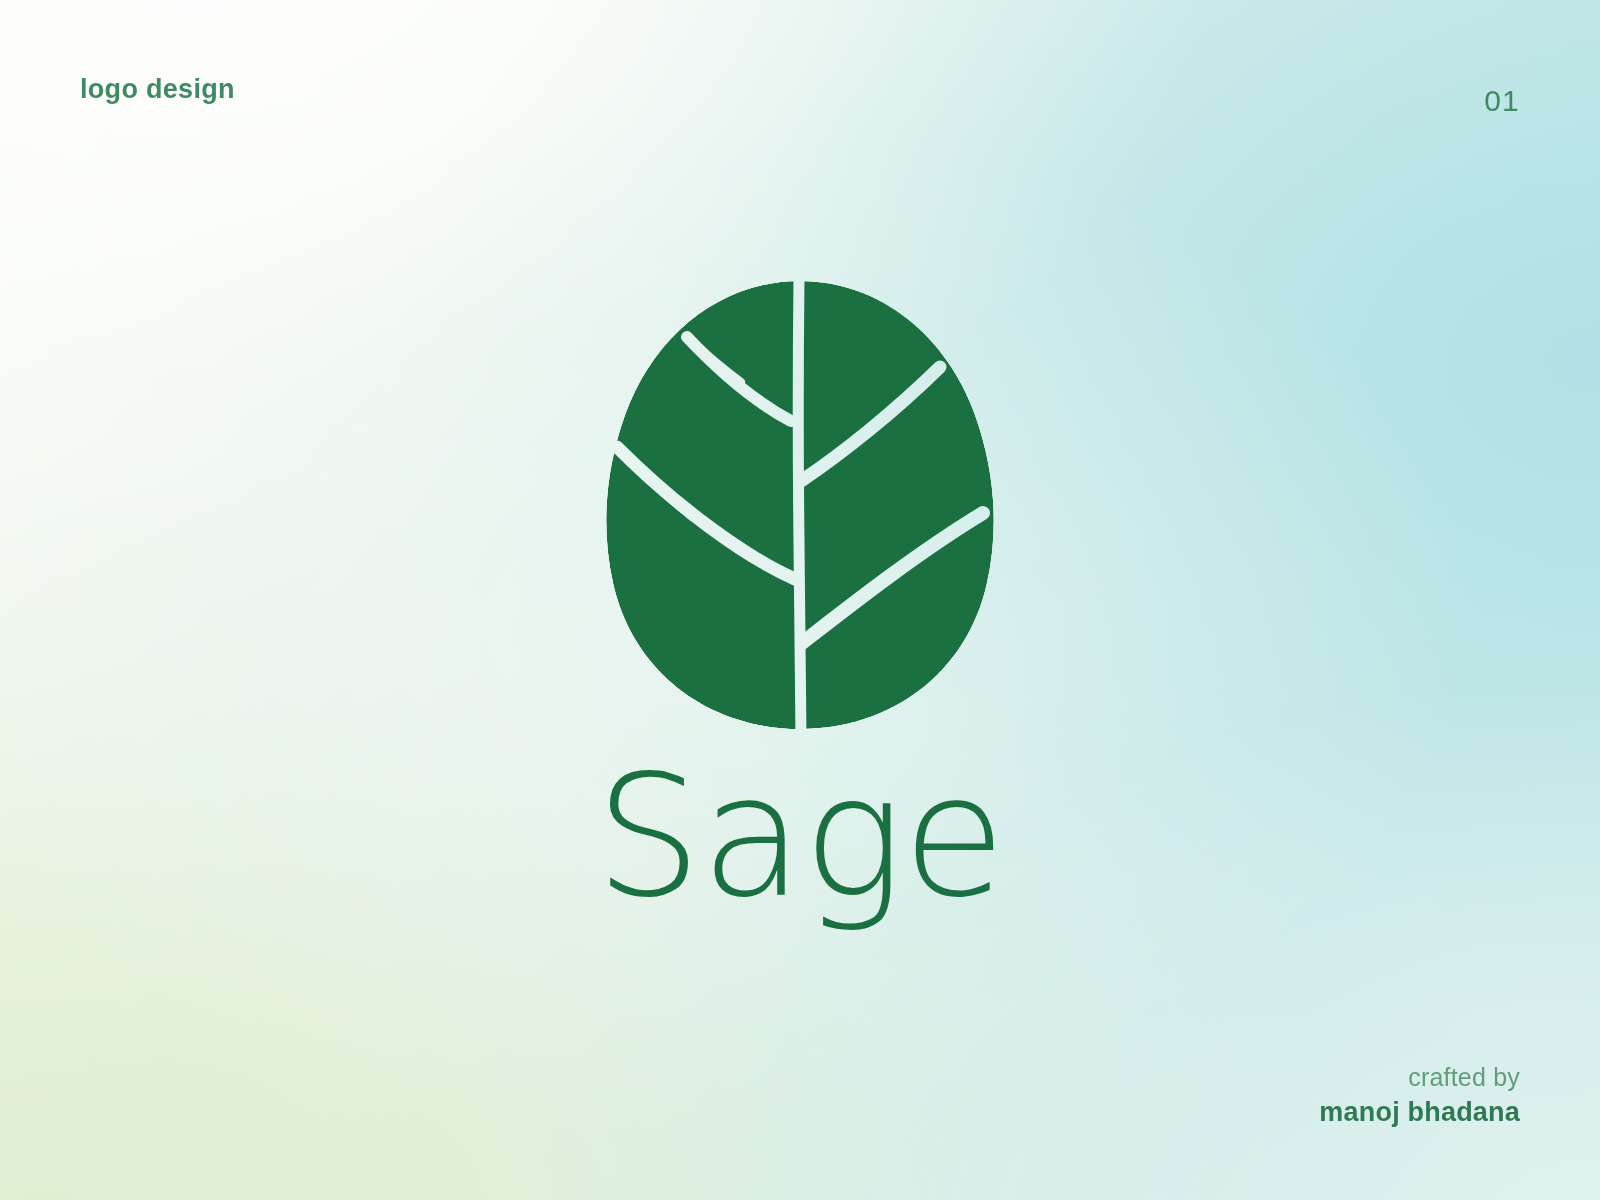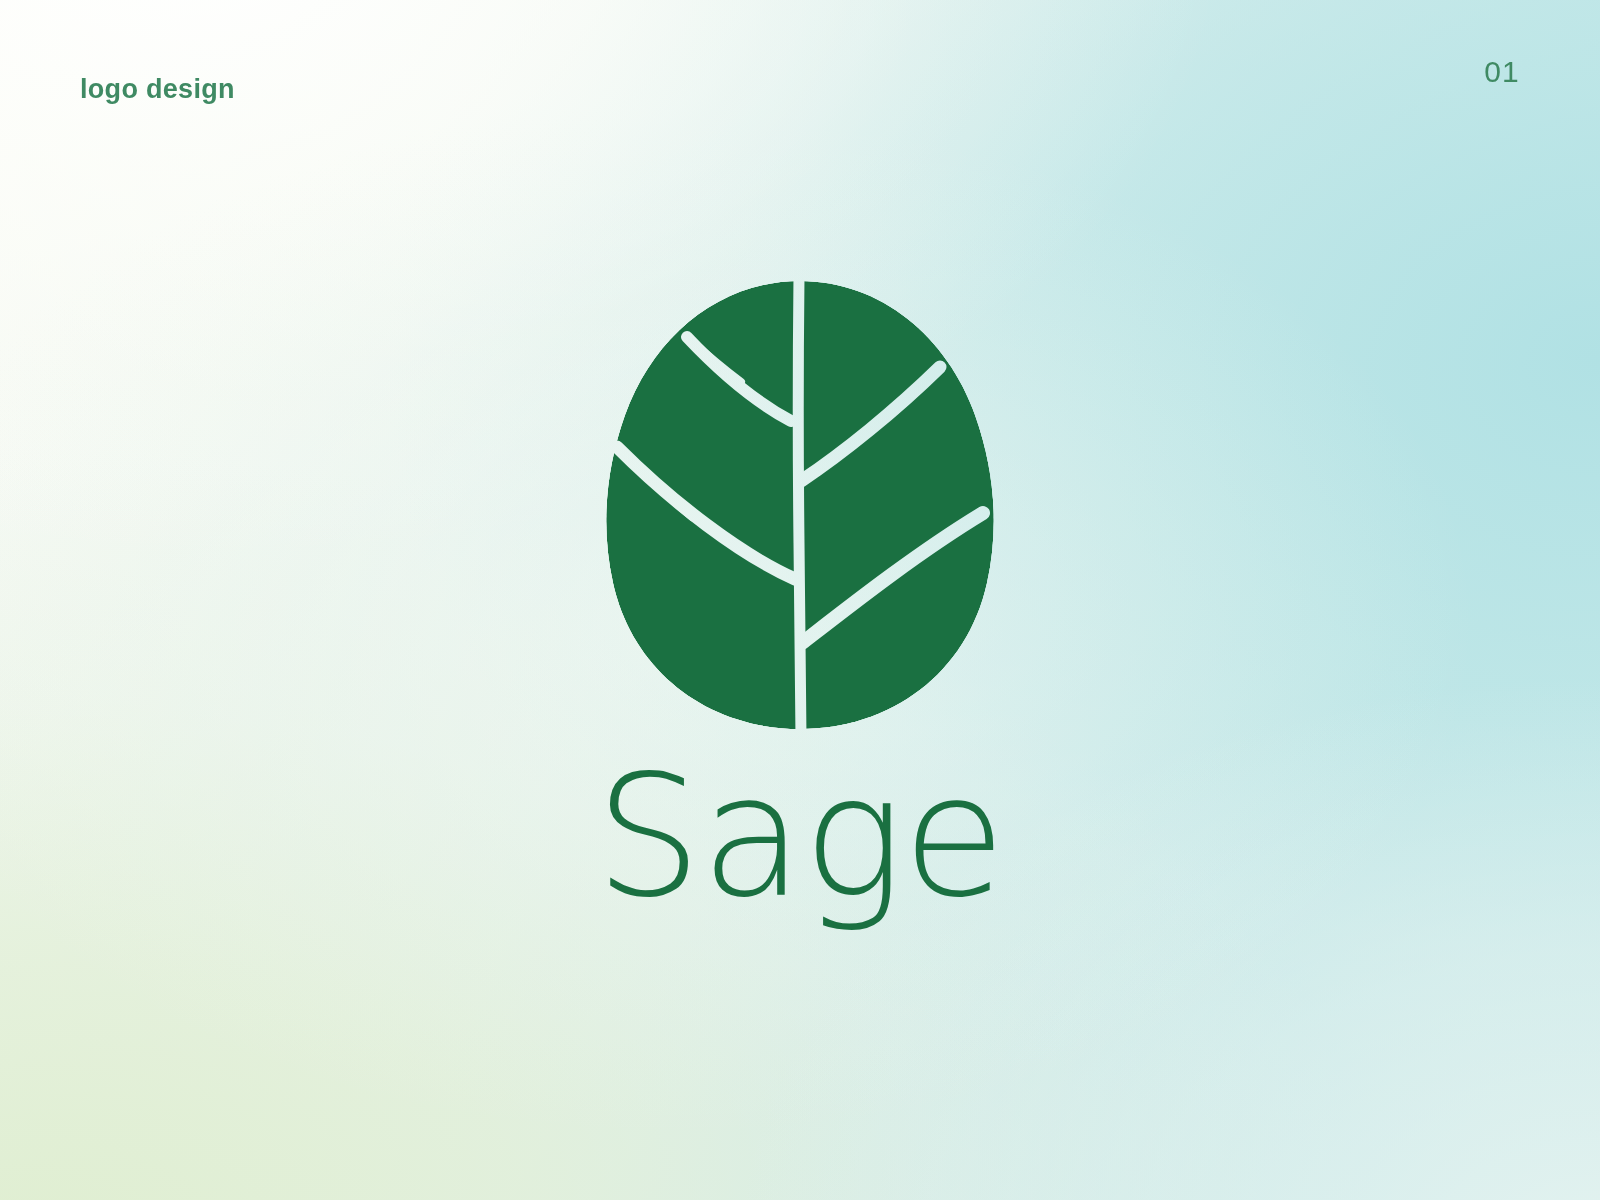--- a/index.html
+++ b/index.html
@@ -99,21 +99,21 @@
     left: 80px;
     top: 74px;
     font-size: 27px;
     font-weight: 600;
     letter-spacing: 0.3px;
     color: #3f8a63;
   }
 
   .label-page-number {
     right: 80px;
-    top: 55px;
+    top: 84px;
     font-size: 30px;
     font-weight: 400;
     letter-spacing: 1.2px;
     color: #3f8a63;
   }
 
   .footer-block {
     position: absolute;
     z-index: 5;
     bottom: 70px;
@@ -224,14 +224,18 @@
 
       <g clip-path="url(#leafClip)">
         <use href="#leafBody" fill="#1a7041" mask="url(#veinMask)"></use>
       </g>
     </svg>
 
     <div class="wordmark">Sage</div>
   </div>
 
 
+  <div class="footer-block footer-right">
+    <span class="footer-caption">crafted by</span>
+    <span class="footer-strong">manoj bhadana</span>
+  </div>
 
 </div>
 
 </body></html>

